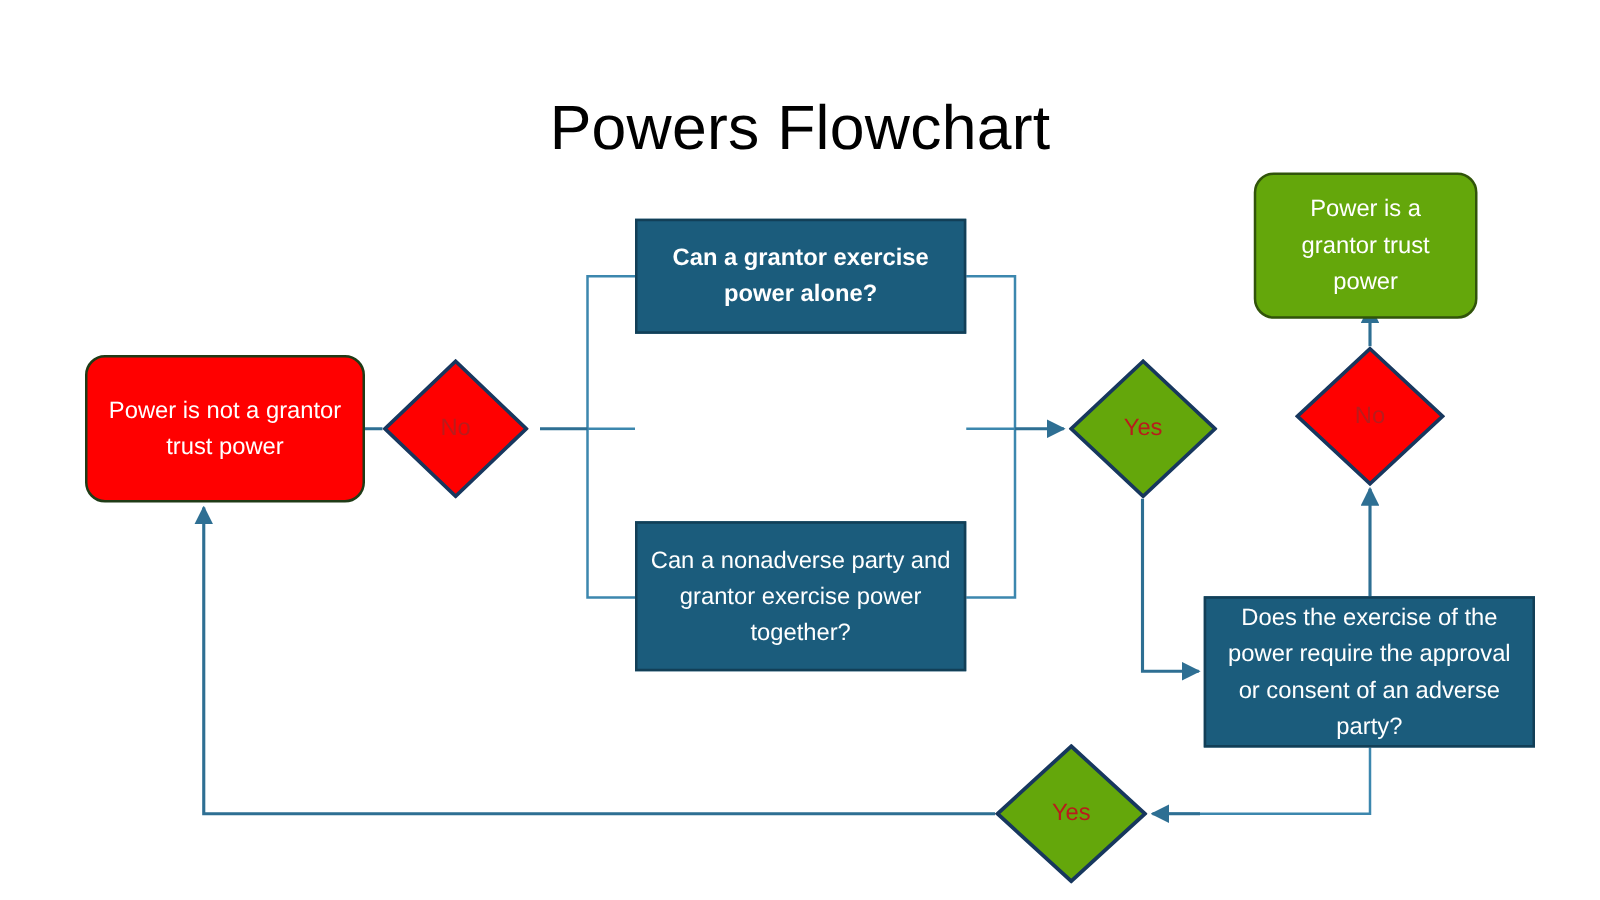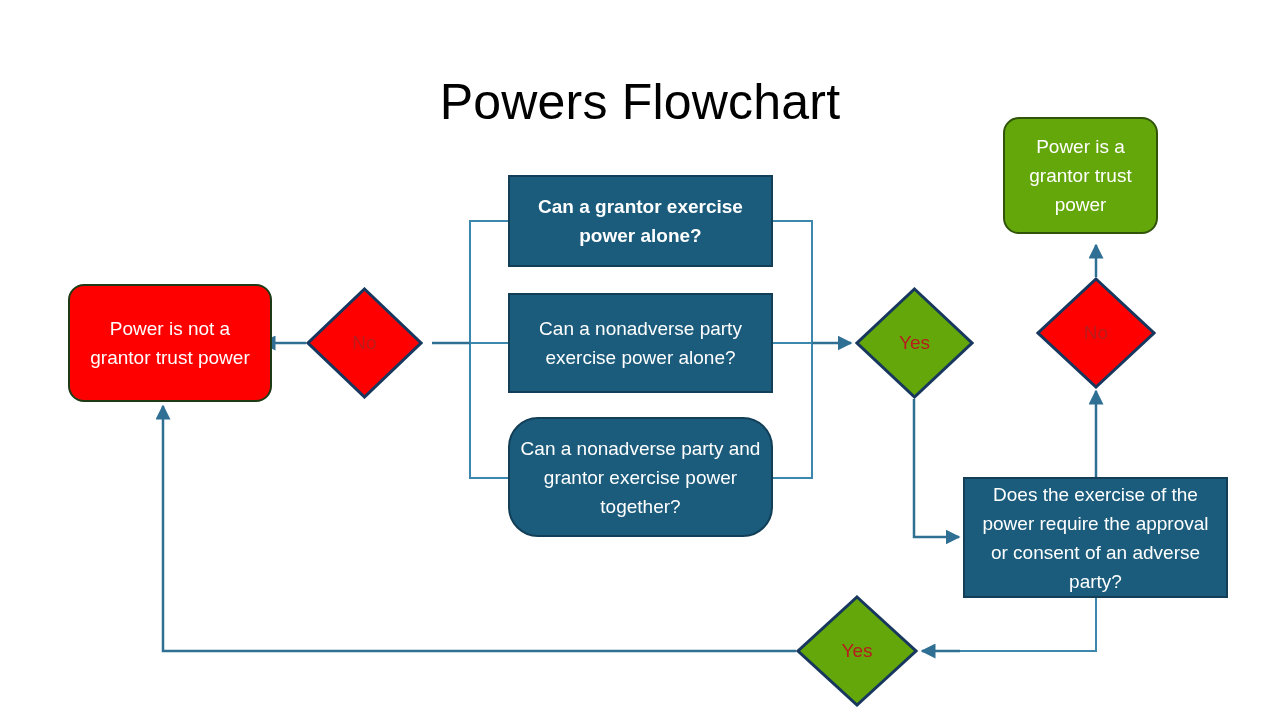--- a/index.html
+++ b/index.html
@@ -150,25 +150,22 @@
       <path d="M 796 651 L 163 651 L 163 406" marker-end="url(#arrow)"></path>
     </g>
   </svg>
 
   <div class="title">Powers Flowchart</div>
 
   <div class="node process" style="left:508px; top:175px; width:265px; height:92px;font-weight:bold;">
     <span>Can a grantor exercise power alone?</span>
   </div>
 
-  <div class="node process" style="left:508px; top:293px; width:265px; height:100px;">
-    <span>Can a nonadverse party exercise power alone?</span>
-  </div>
-
-  <div class="node process" style="left:508px; top:417px; width:265px; height:120px;border-radius:30px;">
+
+  <div class="node process" style="left:508px; top:417px; width:265px; height:120px;">
     <span>Can a nonadverse party and grantor exercise power together?</span>
   </div>
 
   <div class="node process" style="left:963px; top:477px; width:265px; height:121px;">
     <span>Does the exercise of the power require the approval or consent of an adverse party?</span>
   </div>
 
   <div class="node decision" style="left:306px; top:287px; width:117px; height:112px;">
     <svg class="diamond-shape" viewBox="0 0 117 112" preserveAspectRatio="none">
       <polygon points="58.5,2 115,56 58.5,110 2,56" fill="#FF0000" stroke="#17375E" stroke-width="3"></polygon>
@@ -190,21 +187,21 @@
     <span class="dlabel">No</span>
   </div>
 
   <div class="node decision" style="left:796px; top:595px; width:122px; height:112px;">
     <svg class="diamond-shape" viewBox="0 0 122 112" preserveAspectRatio="none">
       <polygon points="61,2 120,56 61,110 2,56" fill="#64A70B" stroke="#17375E" stroke-width="3"></polygon>
     </svg>
     <span class="dlabel">Yes</span>
   </div>
 
-  <div class="node terminator red" style="left:68px; top:284px; width:204px; height:118px;">
+  <div class="node terminator red" style="left:68px; top:284px; width:224px; height:118px;">
     <span>Power is not a grantor trust power</span>
   </div>
 
-  <div class="node terminator green" style="left:1003px; top:117px; width:155px; height:117px;">
+  <div class="node terminator green" style="left:1003px; top:138px; width:179px; height:117px;">
     <span>Power is a grantor trust power</span>
   </div>
 
 </div>
 
 </body></html>

